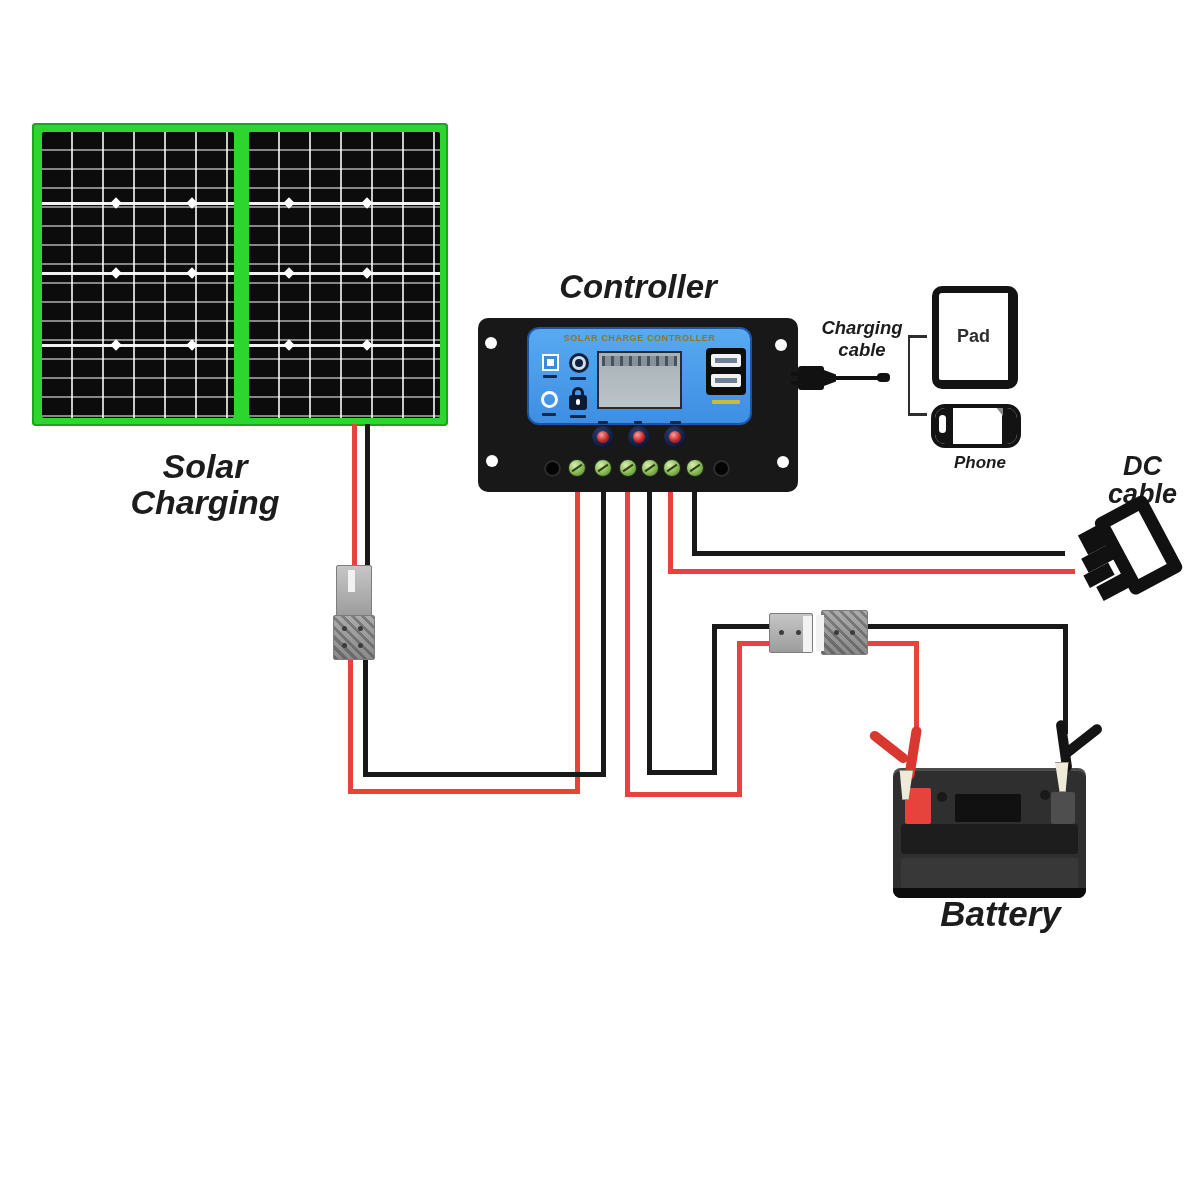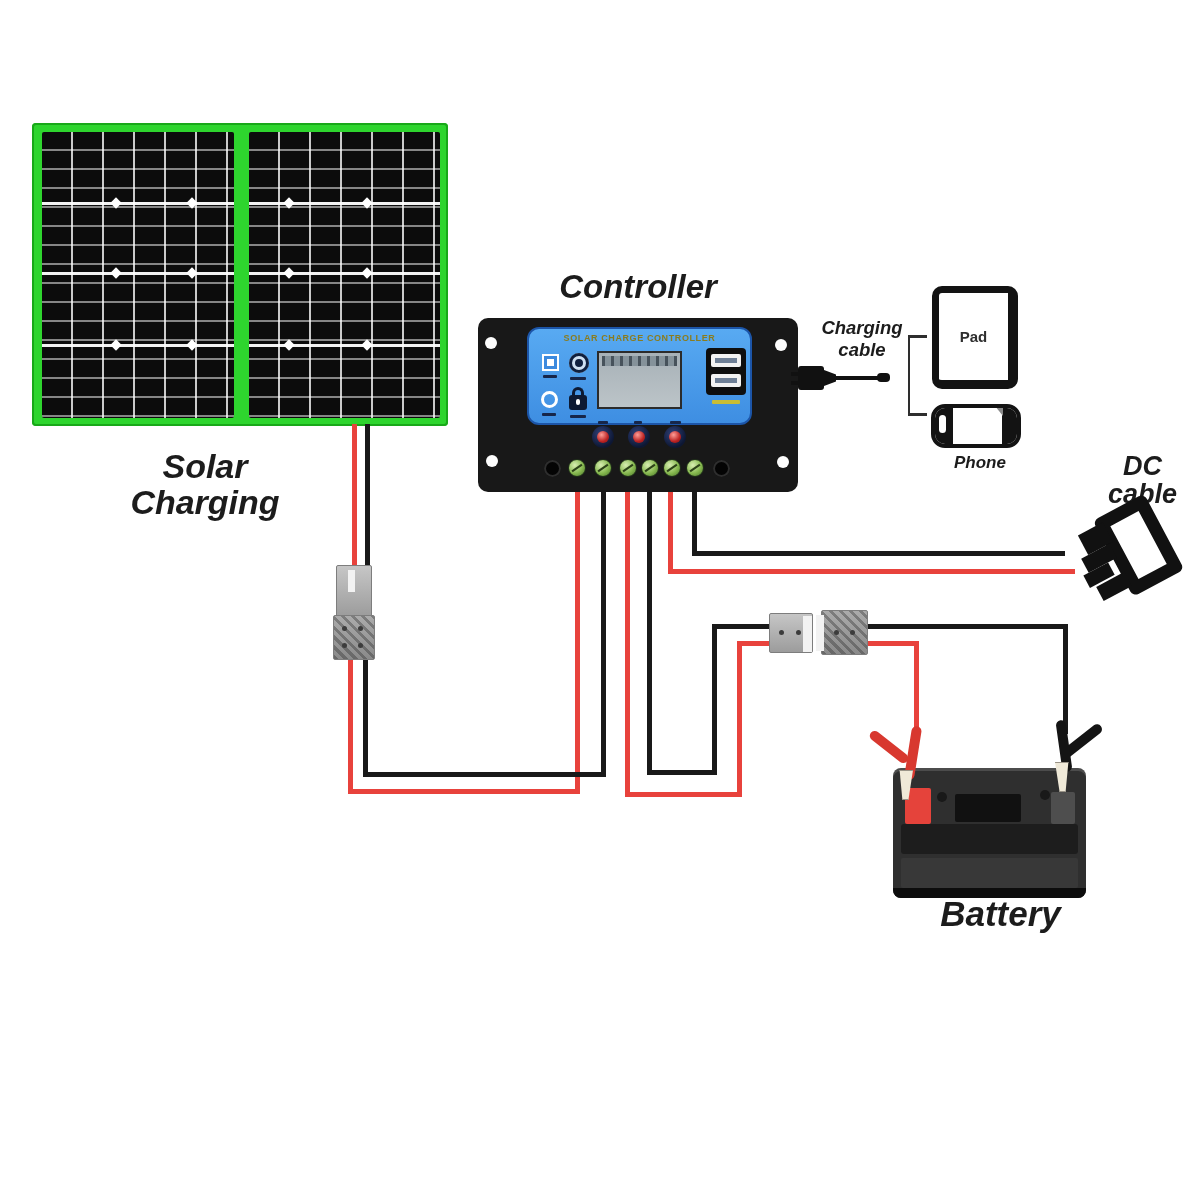--- a/index.html
+++ b/index.html
@@ -47,21 +47,21 @@
   
   .conn{position:absolute;background:linear-gradient(#c6c6c6,#9c9c9c);border:1px solid #7d7d7d;box-sizing:border-box;
         border-radius:2px;}
   .conn.dark{background:linear-gradient(#a8a8a8,#888);
         background-image:repeating-linear-gradient(45deg,rgba(40,40,40,.35) 0 3px,transparent 3px 7px),linear-gradient(#ababab,#8a8a8a);}
   .conn .slot{position:absolute;background:#f2f2f2;}
   .conn .pin{position:absolute;width:5px;height:5px;border-radius:50%;background:#3c3c3c;}
   
   .pad{position:absolute;left:932px;top:286px;width:86px;height:103px;background:#fff;box-sizing:border-box;
        border:7px solid #131313;border-right-width:10px;border-bottom-width:9px;border-radius:10px;
-       display:flex;align-items:center;justify-content:center;font-weight:600;font-size:15px;color:#2e2e2e;}
+       display:flex;align-items:center;justify-content:center;font-weight:600;font-size:18px;color:#2e2e2e;}
   .phone{position:absolute;left:931px;top:404px;width:90px;height:44px;background:#fff;box-sizing:border-box;
          border:4px solid #131313;border-radius:14px;overflow:hidden;}
   .phone .capL{position:absolute;left:-2px;top:-2px;width:20px;height:44px;background:#131313;border-radius:10px 2px 2px 10px;}
   .phone .capL i{position:absolute;left:6px;top:9px;width:7px;height:18px;background:#fff;border-radius:4px;}
   .phone .capR{position:absolute;right:-2px;top:-2px;width:17px;height:44px;background:#131313;}
   .phone .capR i{position:absolute;left:-7px;top:0;border-style:solid;border-width:0 8px 10px 0;border-color:transparent #8a8a8a transparent transparent;}
   .bracket{position:absolute;background:#2e2e2e;}
   
   .cbl{position:absolute;background:#111;}
   

